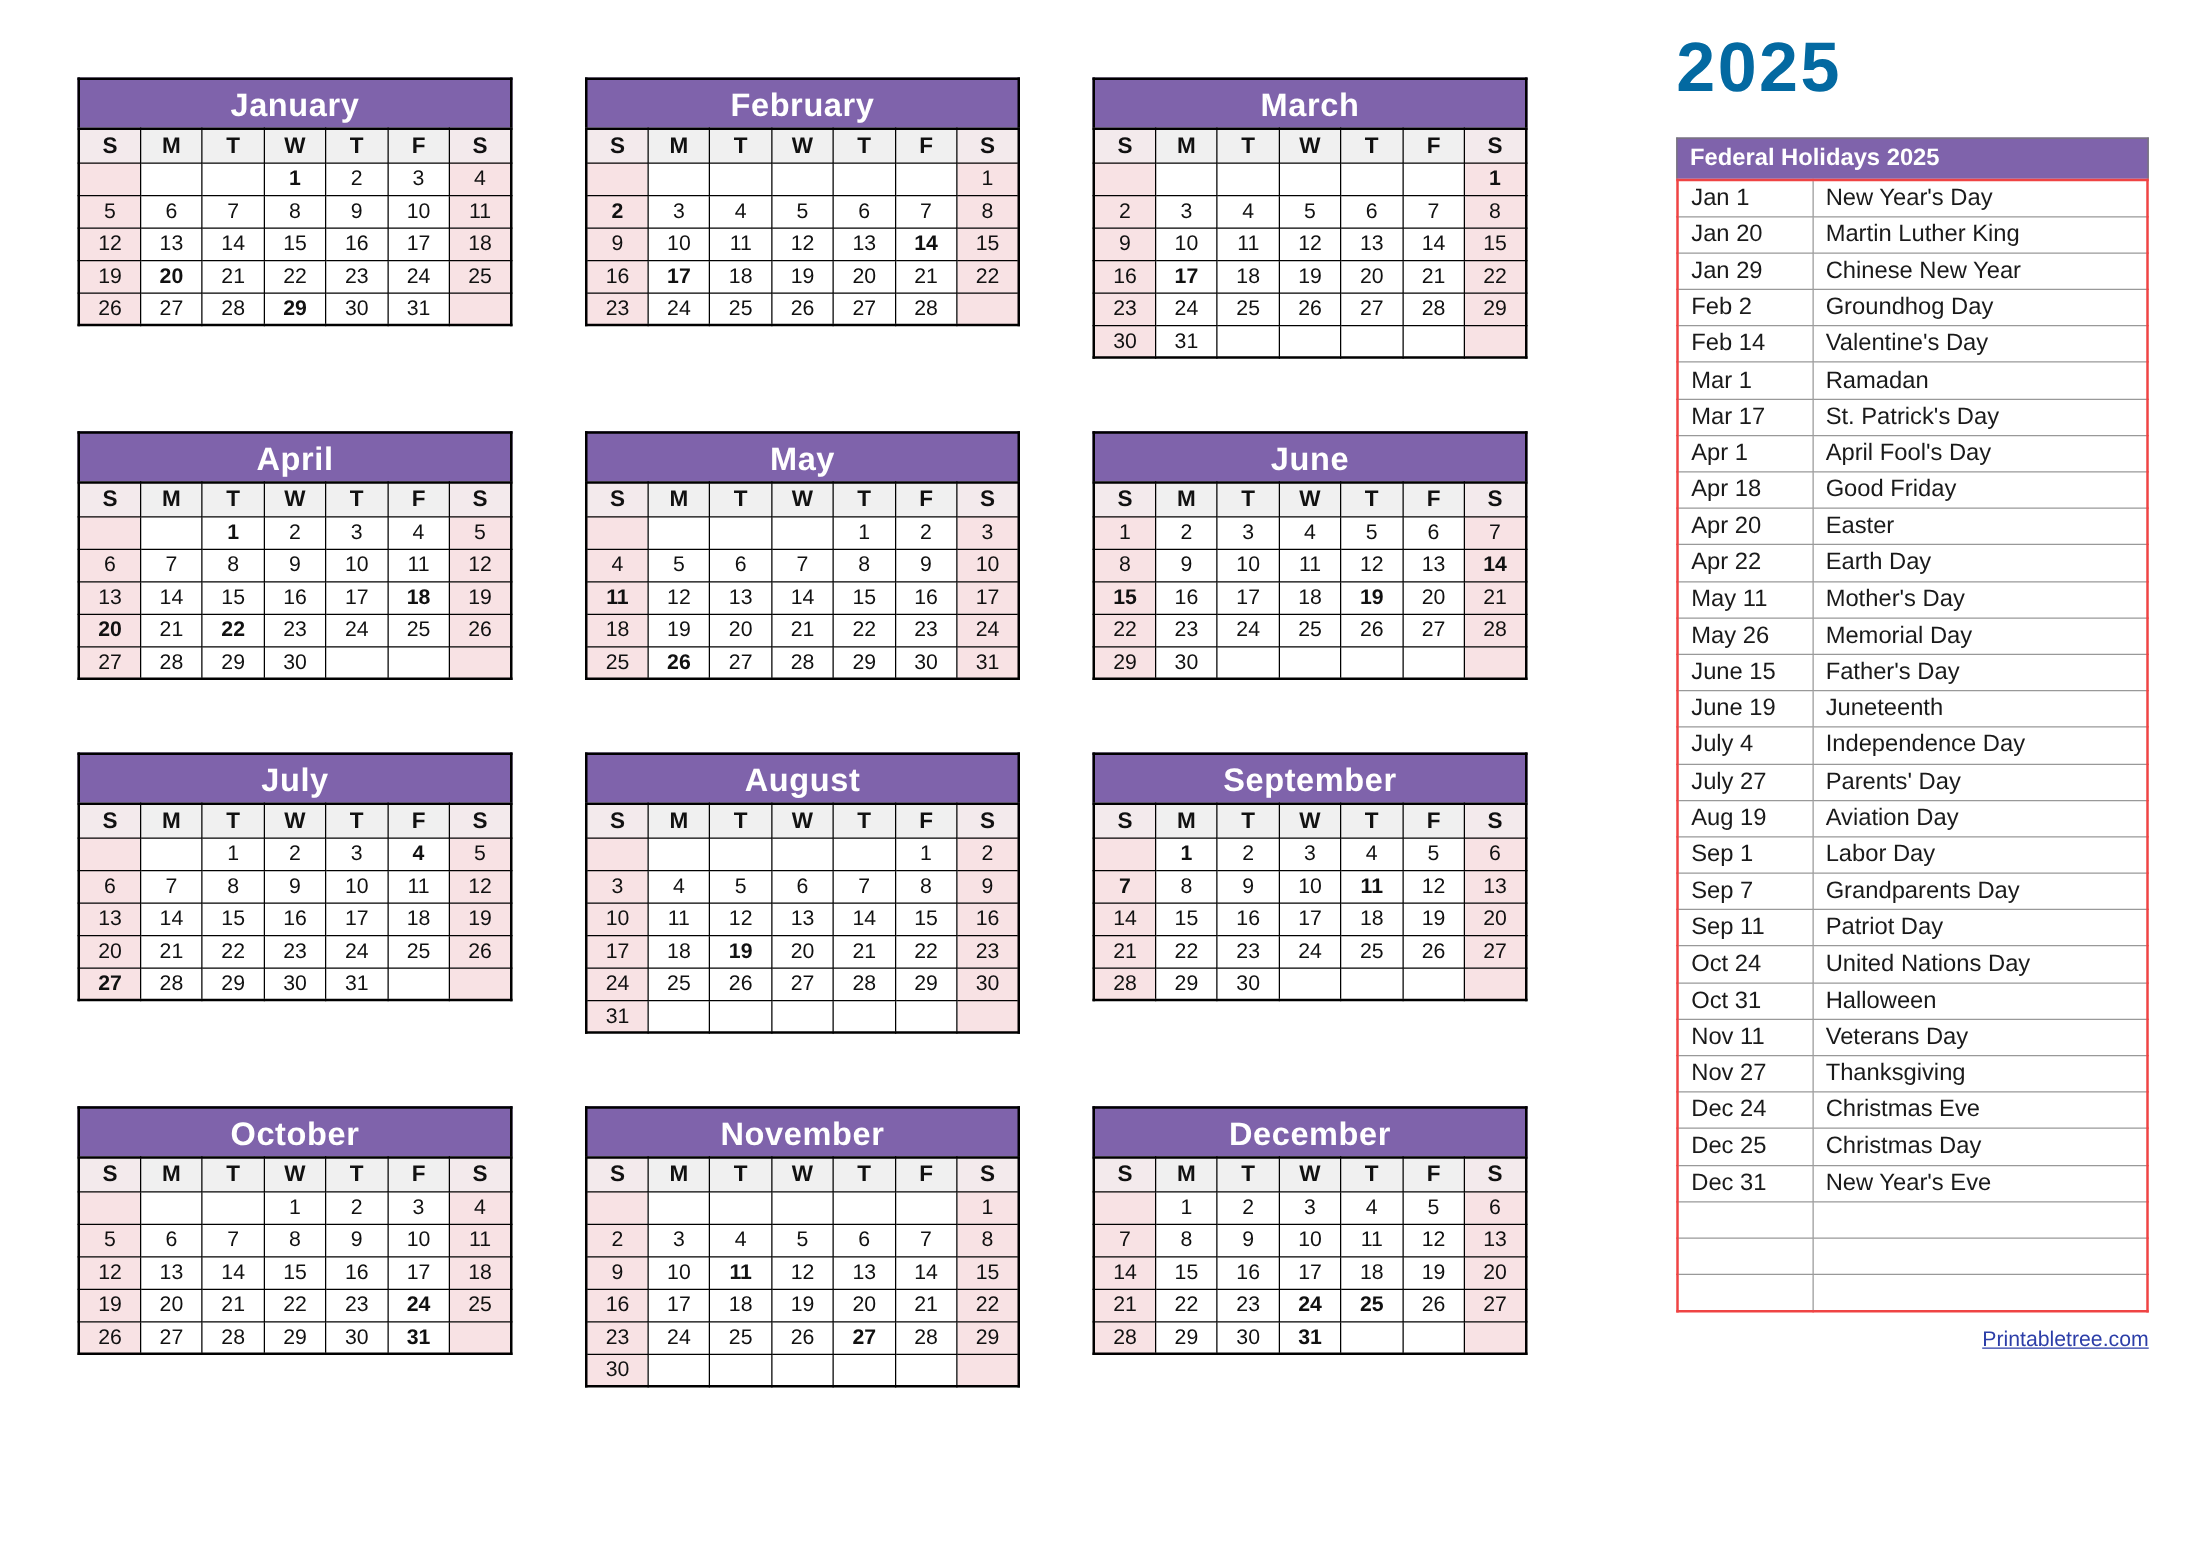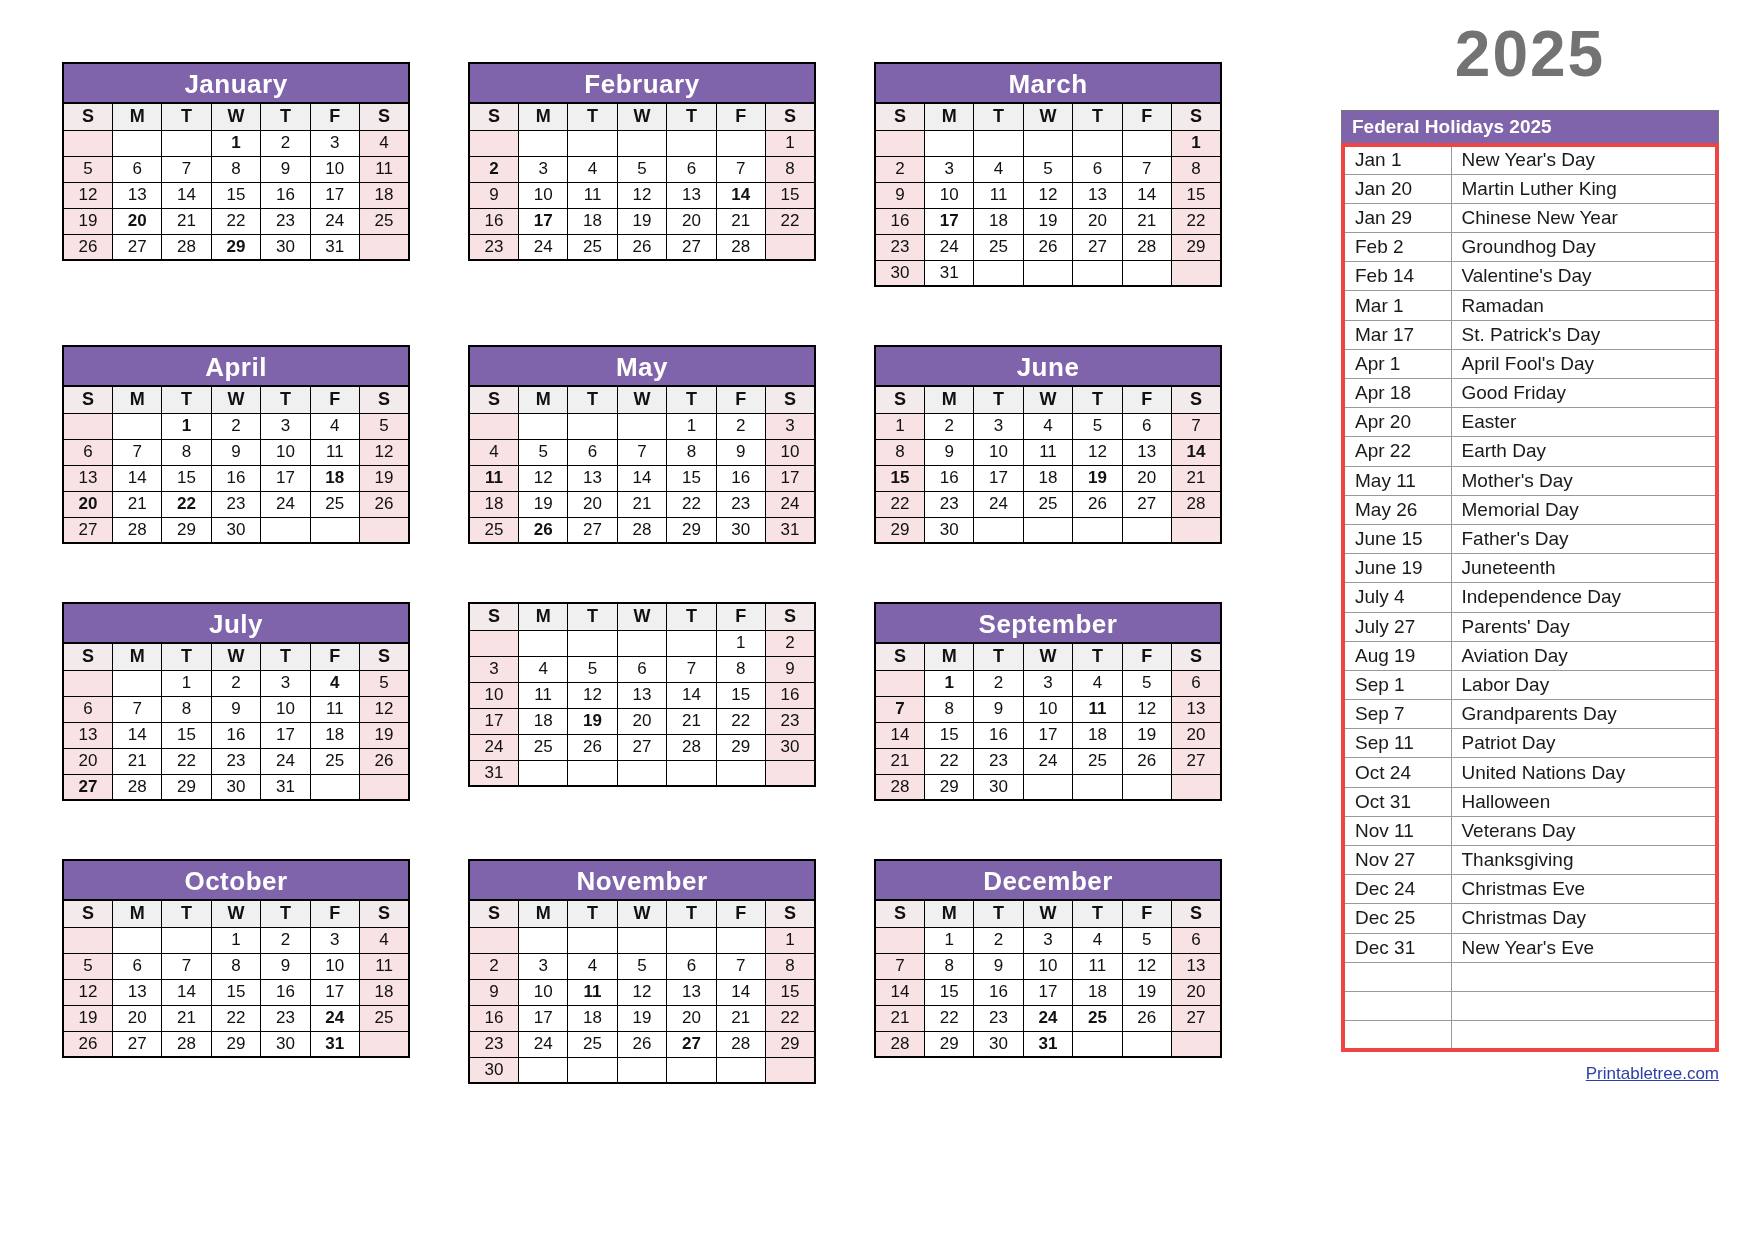--- a/index.html
+++ b/index.html
@@ -93,34 +93,33 @@
     background: #f8e2e4;
   }
   
   .side {
     position: absolute;
     right: 36px;
     top: 10px;
     width: 378px;
   }
   .year {
-    text-align: center;
-    color: #737373;
-    font-size: 64px;
+    color: #0369a1;
+    font-size: 56px;
     font-weight: bold;
     letter-spacing: 2px;
     line-height: 88px;
     margin: 0 0 12px 0;
     font-family: "Liberation Sans", sans-serif;
   }
   table.hol-table {
     border-collapse: collapse;
     width: 100%;
     table-layout: fixed;
-    border: 4px solid #ef4444;
+    border: 2px solid #ef4444;
   }
   table.hol-table td {
     border: 1px solid #999999;
     font-size: 19px;
     height: 29.2px;
     padding: 0 0 0 10px;
     color: #1a1a1a;
     box-sizing: border-box;
     white-space: nowrap;
     overflow: hidden;
@@ -602,20 +601,21 @@
                 <td class="">29</td>
                 <td class="">30</td>
                 <td class="">31</td>
                 <td class="empty">&nbsp;</td>
                 <td class="empty we">&nbsp;</td>
               </tr>
             </tbody>
           </table>
         </div>
         <div class="month">
+          <div class="month-title">August</div>
           <table class="month-table">
             <thead>
               <tr>
                 <th class="we">S</th>
                 <th>M</th>
                 <th>T</th>
                 <th>W</th>
                 <th>T</th>
                 <th>F</th>
                 <th class="we">S</th>

